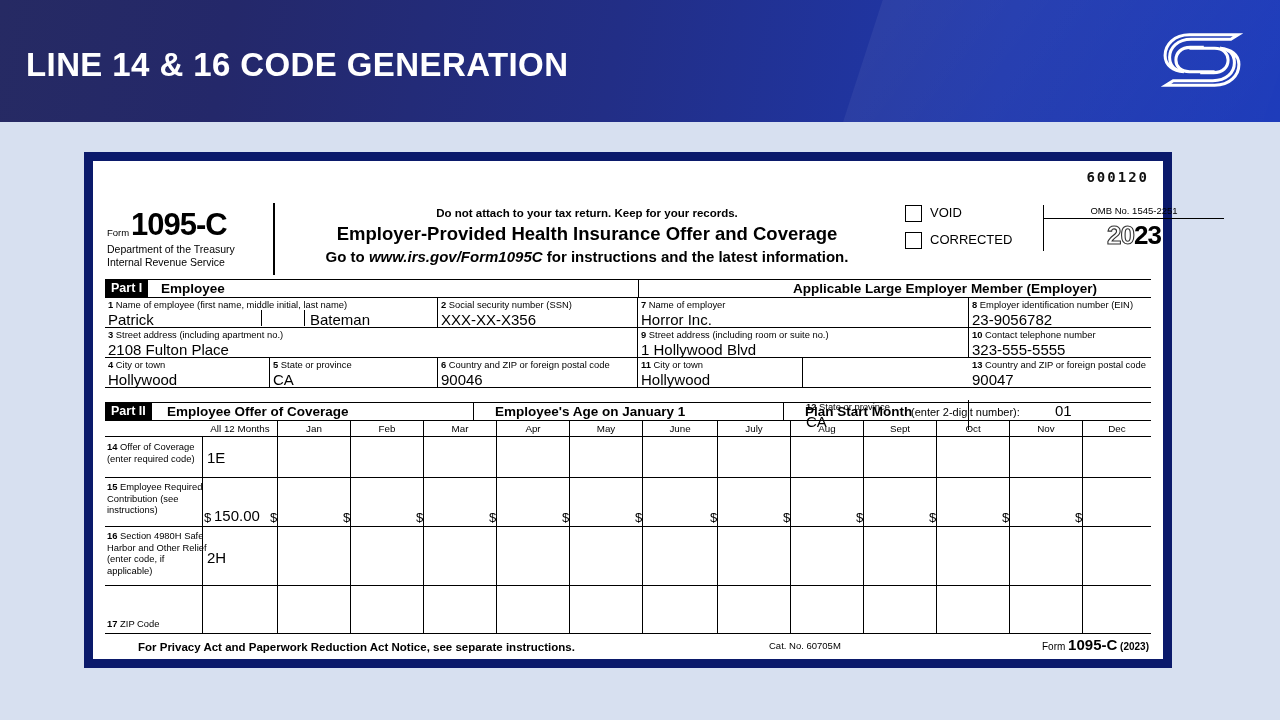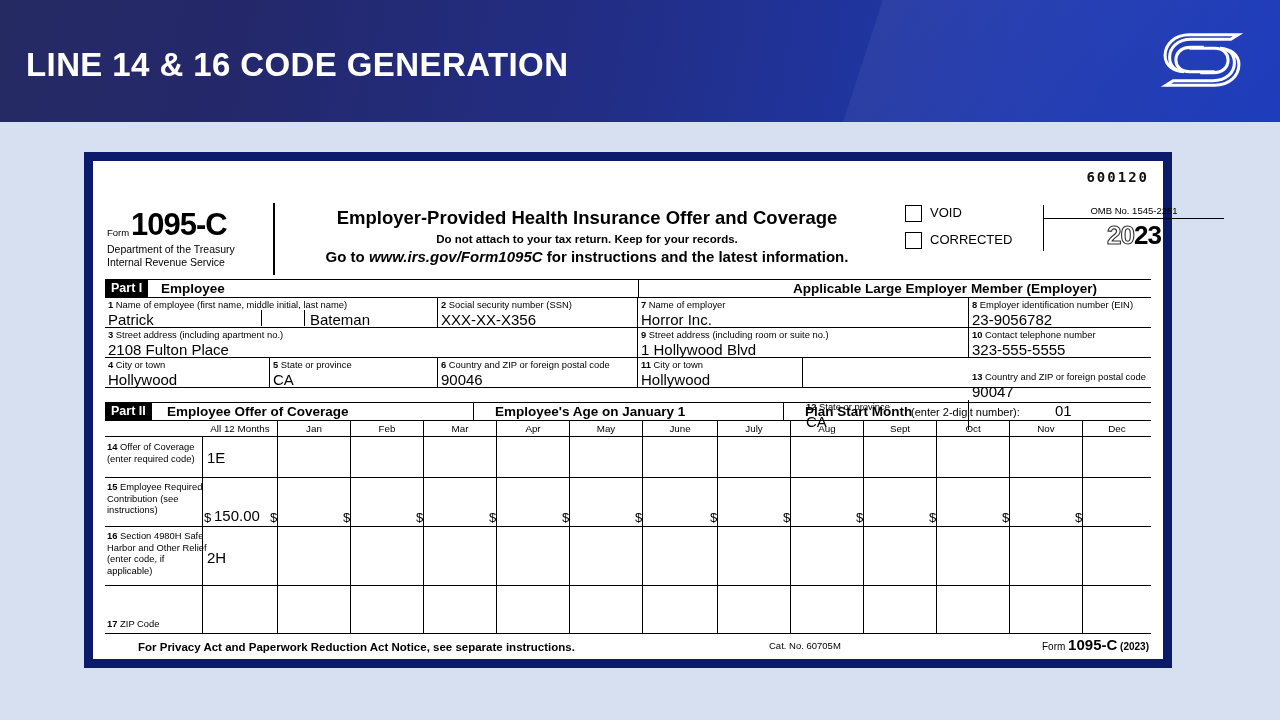--- a/index.html
+++ b/index.html
@@ -196,22 +196,22 @@
 
   <div id="masthead">
     <div id="mast-left">
       <div id="form-word">Form</div>
       <div id="form-number">1095-C</div>
       <div id="agency1">Department of the Treasury</div>
       <div id="agency2">Internal Revenue Service</div>
     </div>
 
     <div id="mast-center">
+      <div id="mast-sub1">Do not attach to your tax return. Keep for your records.</div>
       <div id="mast-title">Employer-Provided Health Insurance Offer and Coverage</div>
-      <div id="mast-sub1">Do not attach to your tax return. Keep for your records.</div>
       <div id="mast-sub2"><span>Go to </span><i>www.irs.gov/Form1095C</i><span> for instructions and the latest information.</span></div>
     </div>
 
     <div id="mast-checks">
       <div class="chk-row">
         <span class="chk-box"></span>
         <span class="chk-label">VOID</span>
       </div>
       <div class="chk-row">
         <span class="chk-box"></span>
@@ -286,21 +286,21 @@
       <div class="val">90046</div>
     </div>
     <div class="cell" style="left:533px; top:0; width:165px; height:30px;">
       <div class="lbl"><b>11</b> <span>City or town</span></div>
       <div class="val">Hollywood</div>
     </div>
     <div class="cell" style="left:698px; top:0; width:166px; height:30px;margin-top:42px;">
       <div class="lbl"><b>12</b> <span>State or province</span></div>
       <div class="val">CA</div>
     </div>
-    <div class="cell nb" style="left:864px; top:12px; width:182px; height:30px;">
+    <div class="cell nb" style="left:864px; top:0; width:182px; height:30px;">
       <div class="lbl"><b>13</b> <span>Country and ZIP or foreign postal code</span></div>
       <div class="val">90047</div>
     </div>
   </div>
 
   <div class="sec-head" style="top:241px;">
     <span class="part-tag">Part II</span>
     <span class="sec-title" style="left:62px;">Employee Offer of Coverage</span>
     <span class="sec-title" style="left:390px;">Employee's Age on January 1</span>
     <span class="sec-title" style="left:700px;">Plan Start Month</span>

